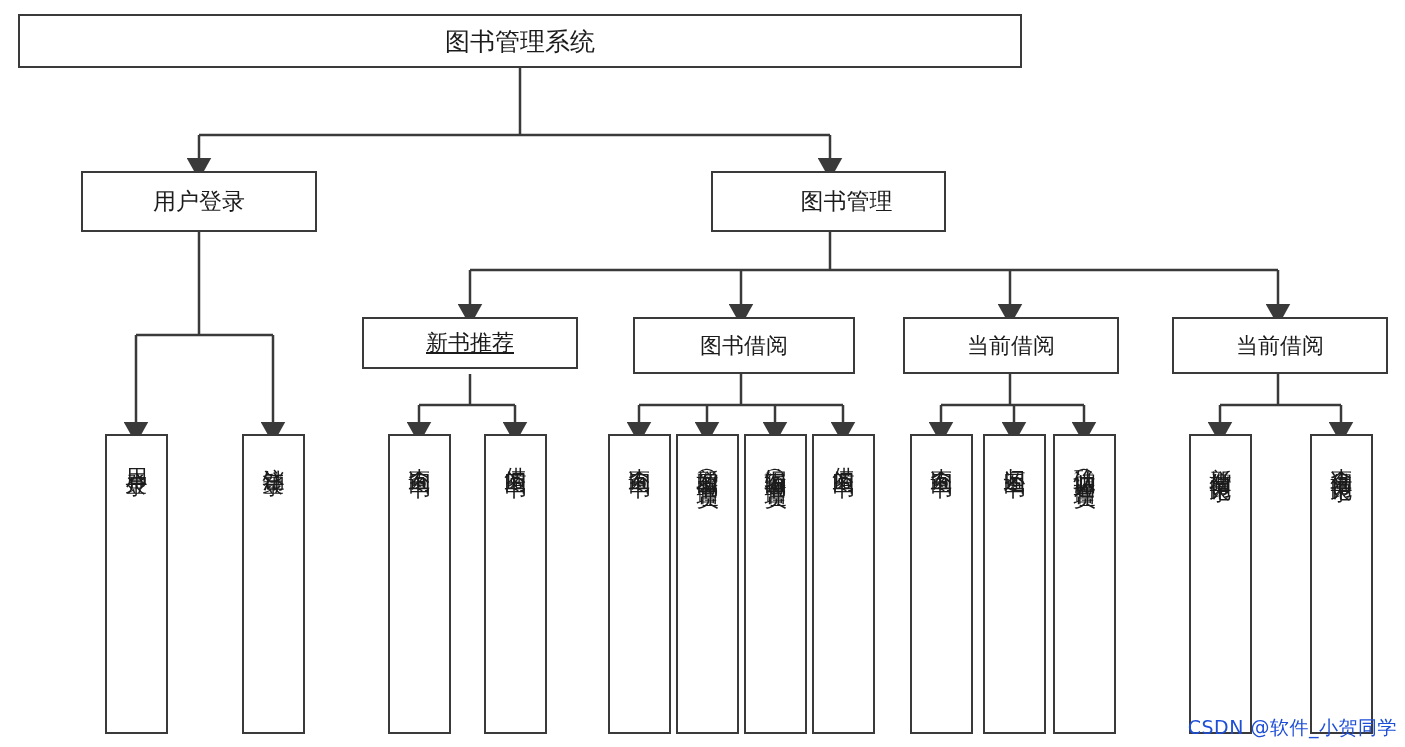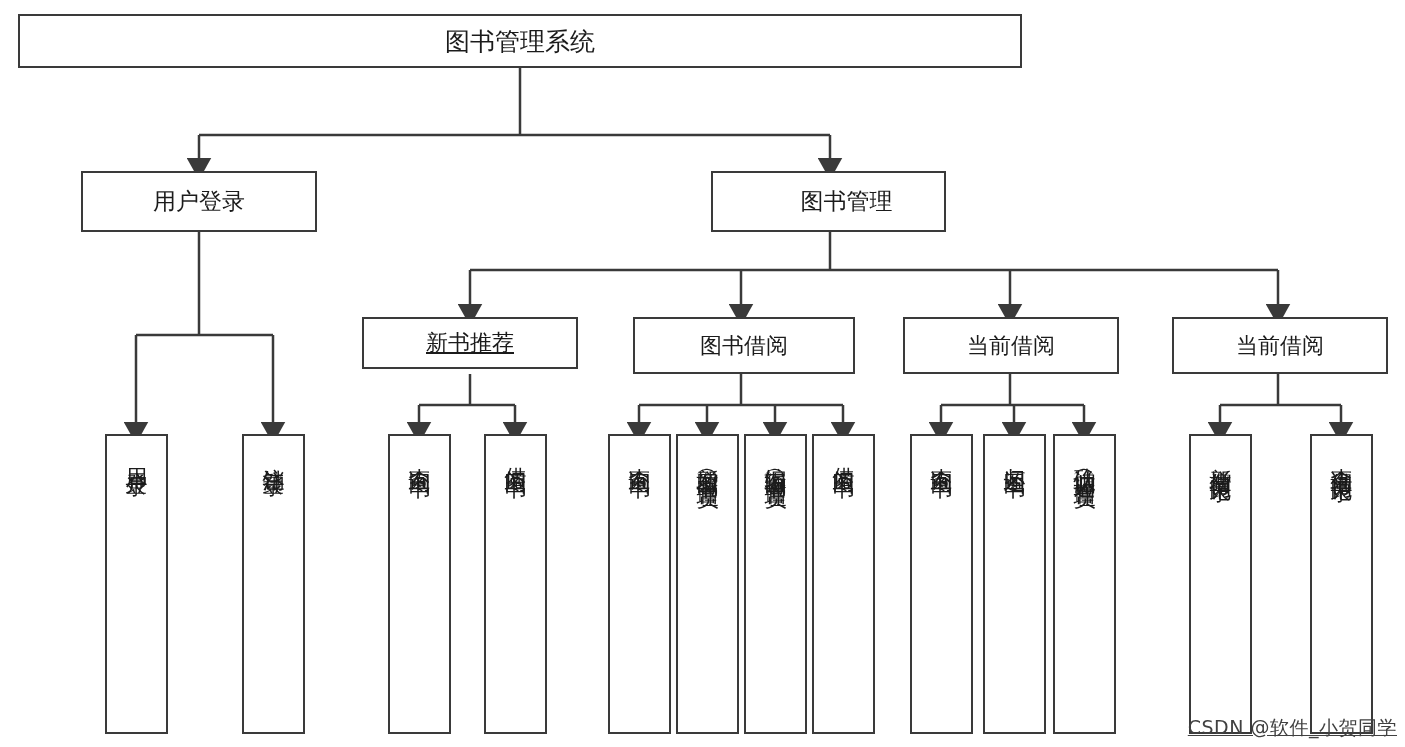--- a/index.html
+++ b/index.html
@@ -54,25 +54,24 @@
     text-orientation: upright;
     letter-spacing: 3px;
     line-height: 1;
     white-space: nowrap;
   }
   .watermark {
     position: absolute;
     right: 8px;
     bottom: 6px;
     font-size: 19px;
-    color: #404040;
+    color: #1d4ed8;
     letter-spacing: 0.5px;
     white-space: nowrap;
     pointer-events: none;
-    text-decoration: underline;
   }
 </style>
 </head>
 <body>
 
 <div id="canvas">
 
   <svg id="wires" viewBox="0 0 1405 747" width="1405" height="747" xmlns="http://www.w3.org/2000/svg">
     <defs>
       <marker id="arrow" markerWidth="10" markerHeight="10" refX="1" refY="5" orient="auto" markerUnits="strokeWidth">

